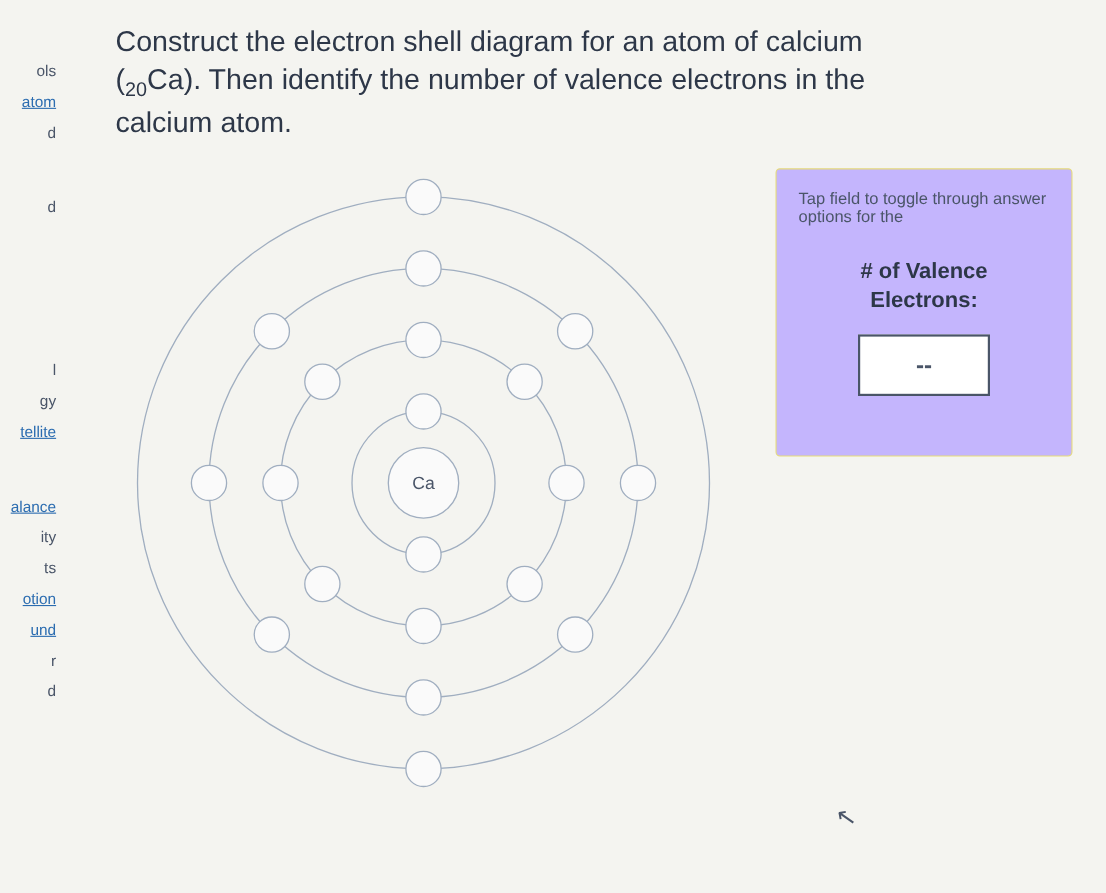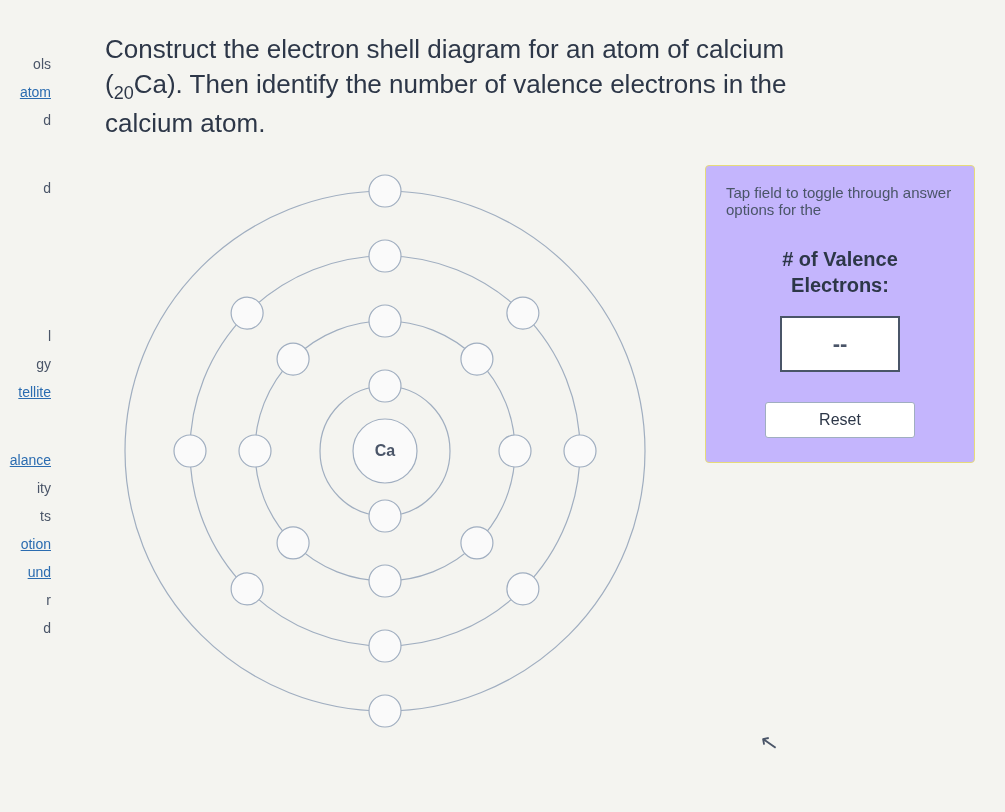--- a/index.html
+++ b/index.html
@@ -18,21 +18,21 @@
     color: #4a5568;
   }
   .sidebar-item {
     padding: 6px 4px;
     white-space: nowrap;
     text-align: right;
   }
   .sidebar-item.link { color: #2b6cb0; text-decoration: underline; cursor: pointer; }
   .main {
     flex: 1;
-    padding: 32px 30px 0 50px;
+    padding: 20px 30px 0 50px;
   }
   .question {
     font-size: 26px;
     color: #2d3748;
     line-height: 1.35;
     margin-bottom: 30px;
     max-width: 880px;
   }
   .sub { font-size: 14px; }
   .work-area {
@@ -44,21 +44,20 @@
   .diagram-instruction {
     text-align: center;
     font-size: 16px;
     color: #4a5568;
     margin-bottom: 10px;
   }
   .diagram {
     position: relative;
     width: 560px;
     height: 560px;
-    font-weight: bold;
   }
   .diagram svg { width: 100%; height: 100%; }
   .orbit-circle { fill: none; stroke: #a0aec0; stroke-width: 1.2; }
   .nucleus { fill: #fafafa; stroke: #a0aec0; stroke-width: 1.2; }
   .slot { fill: #fafafa; stroke: #a0aec0; stroke-width: 1.2; cursor: pointer; }
   .nucleus-label { font-size: 16px; fill: #4a5568; text-anchor: middle; dominant-baseline: middle; }
   .answer-col {
     flex: 0 0 270px;
     background: #c4b5fd;
     border: 1px solid #e6db7a;
@@ -177,19 +176,18 @@
       </div>
     </div>
 
     <div class="answer-col">
       <div class="answer-instruction">Tap field to toggle through answer options for the</div>
       <div class="answer-label">
         <span># of Valence</span><br>
         <span>Electrons:</span>
       </div>
       <div class="answer-box">--</div>
-      <button class="reset-btn">Reset</button>
     </div>
 
   </div>
 </div>
 
 <div class="cursor">↖</div>
 
 </body></html>

